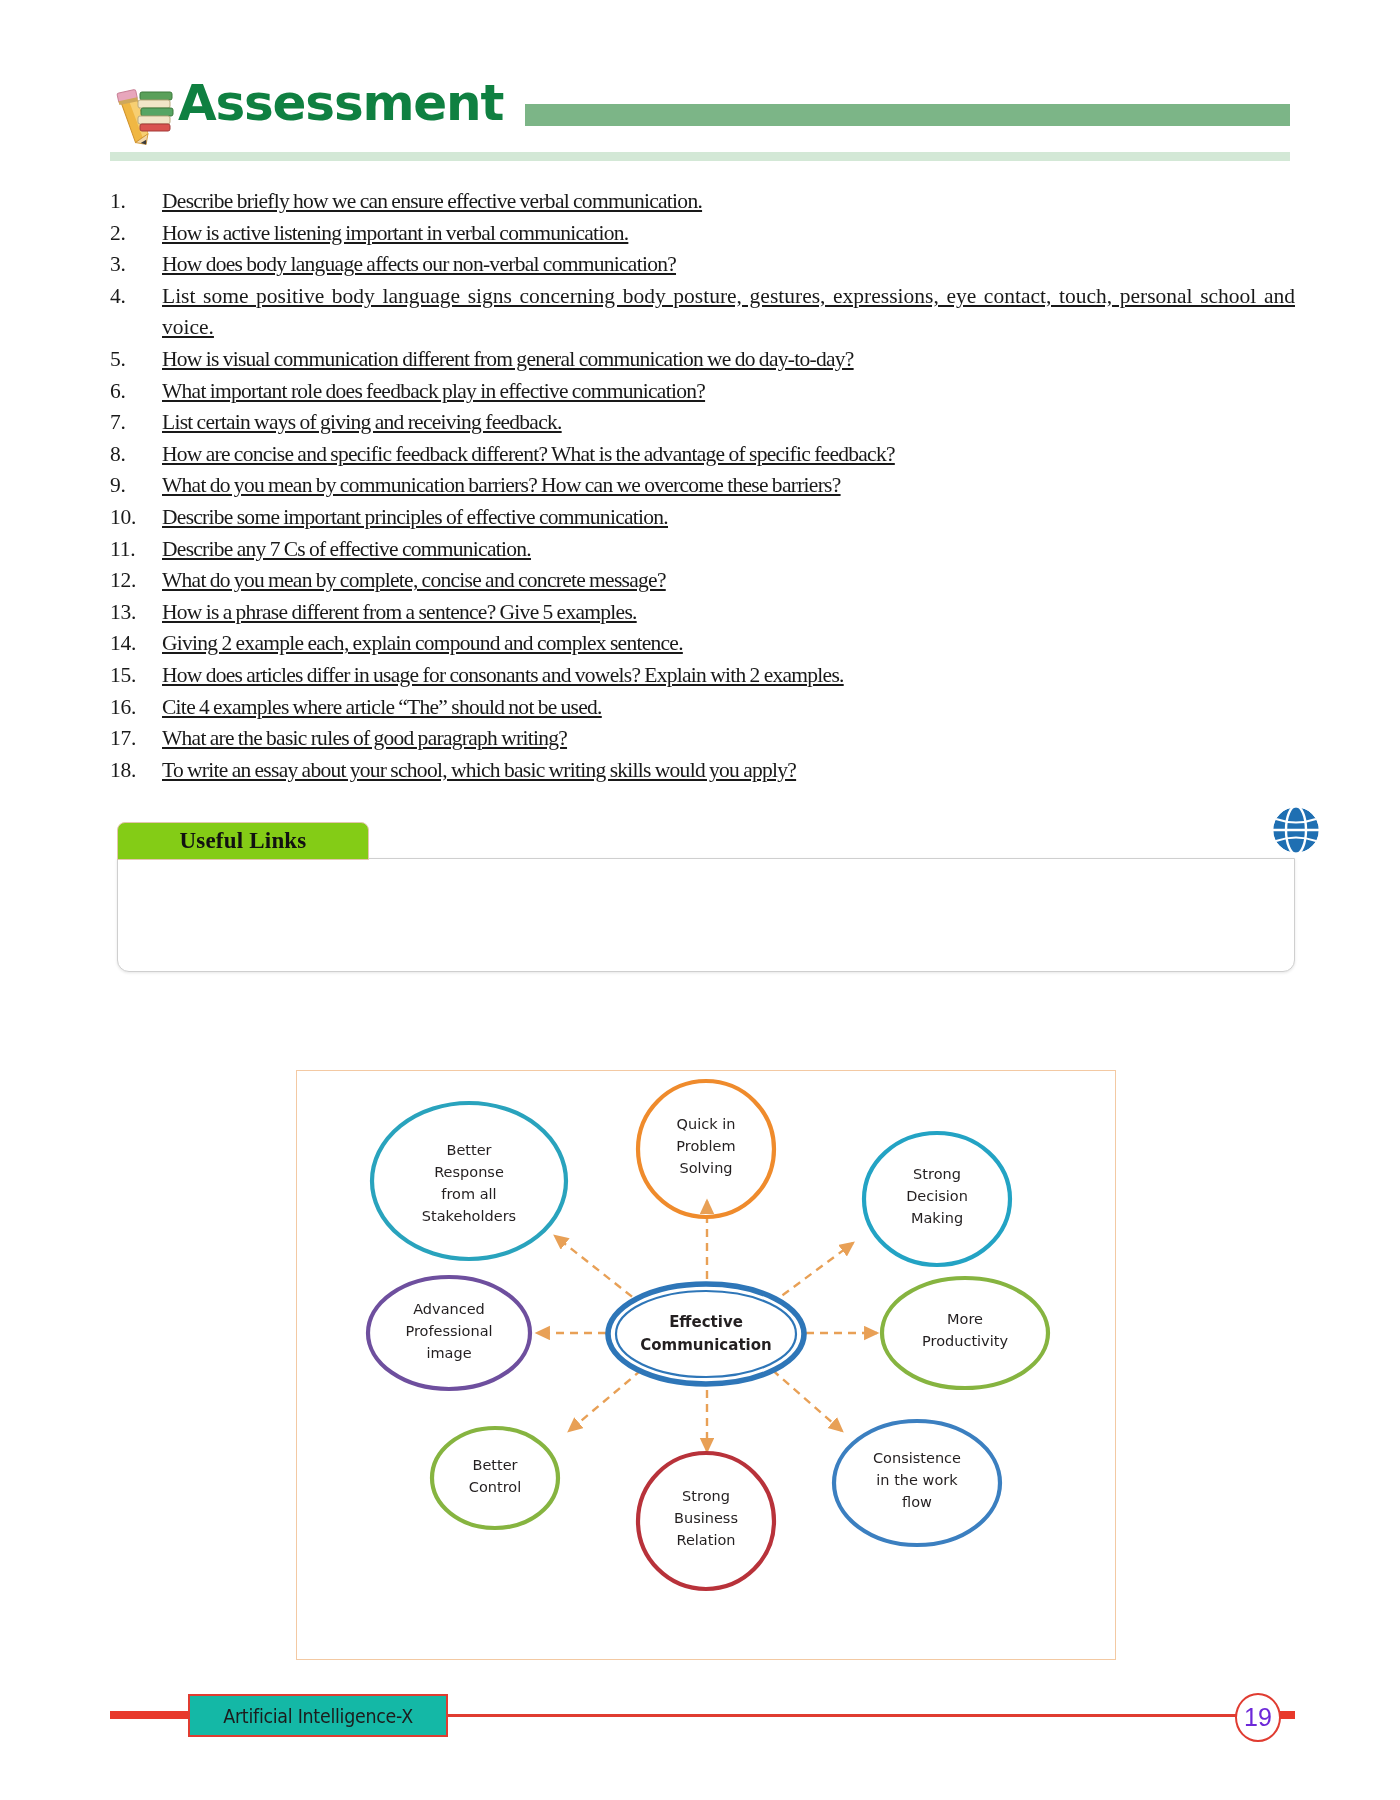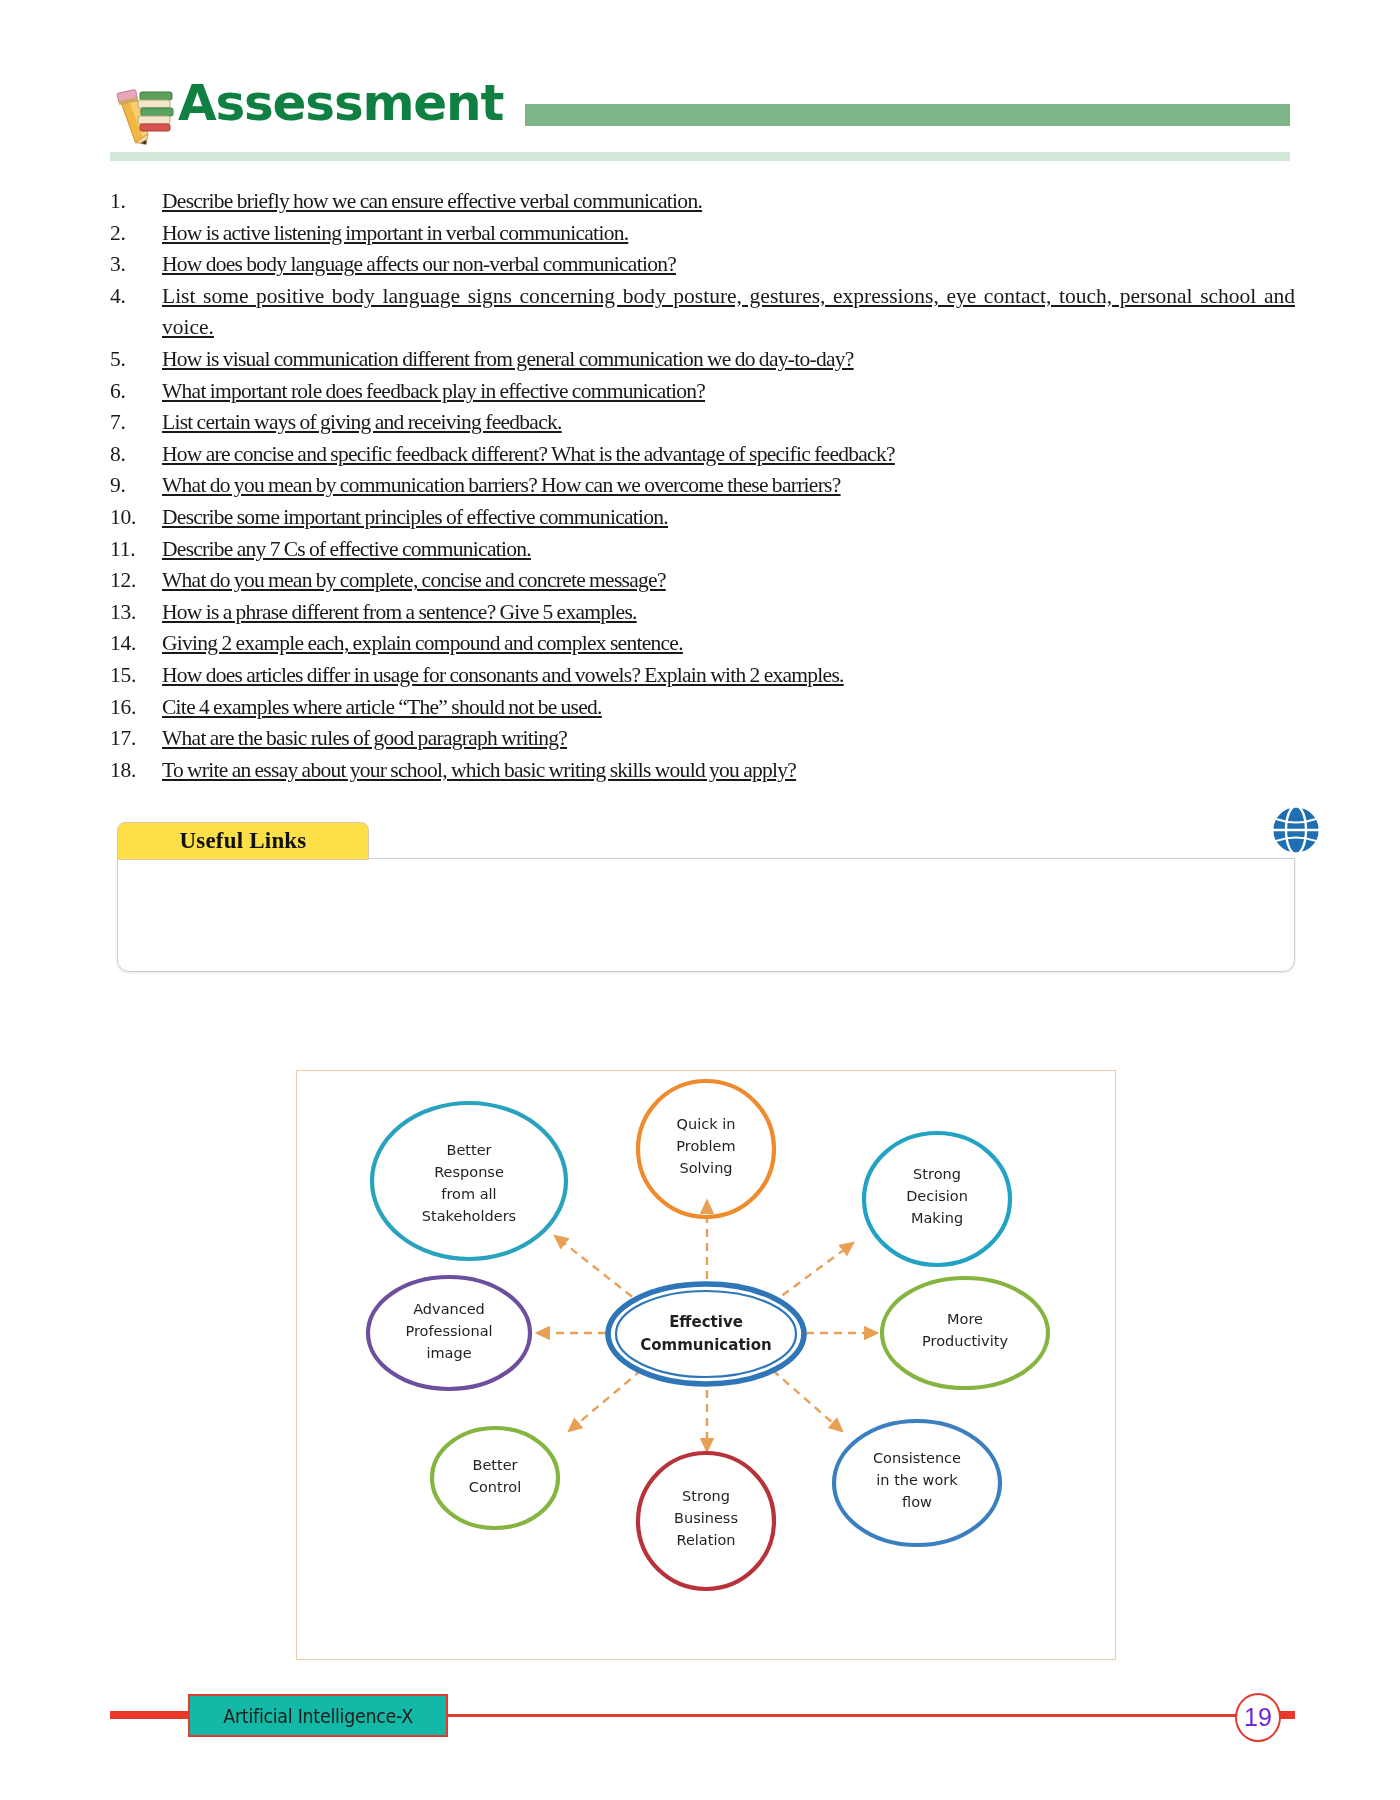--- a/index.html
+++ b/index.html
@@ -105,21 +105,21 @@
     top: 822px;
     width: 1178px;
     height: 150px;
   }
   .useful-tab {
     position: absolute;
     left: 0px;
     top: 0px;
     width: 252px;
     height: 38px;
-    background: #fde047;
+    background: #84cc16;
     border: 1px solid #e3c6ae;
     border-radius: 8px 8px 0 0;
     box-sizing: border-box;
     display: flex;
     align-items: center;
     justify-content: center;
     z-index: 3;
   }
   .useful-tab-label {
     font-family: "Liberation Serif", serif;

